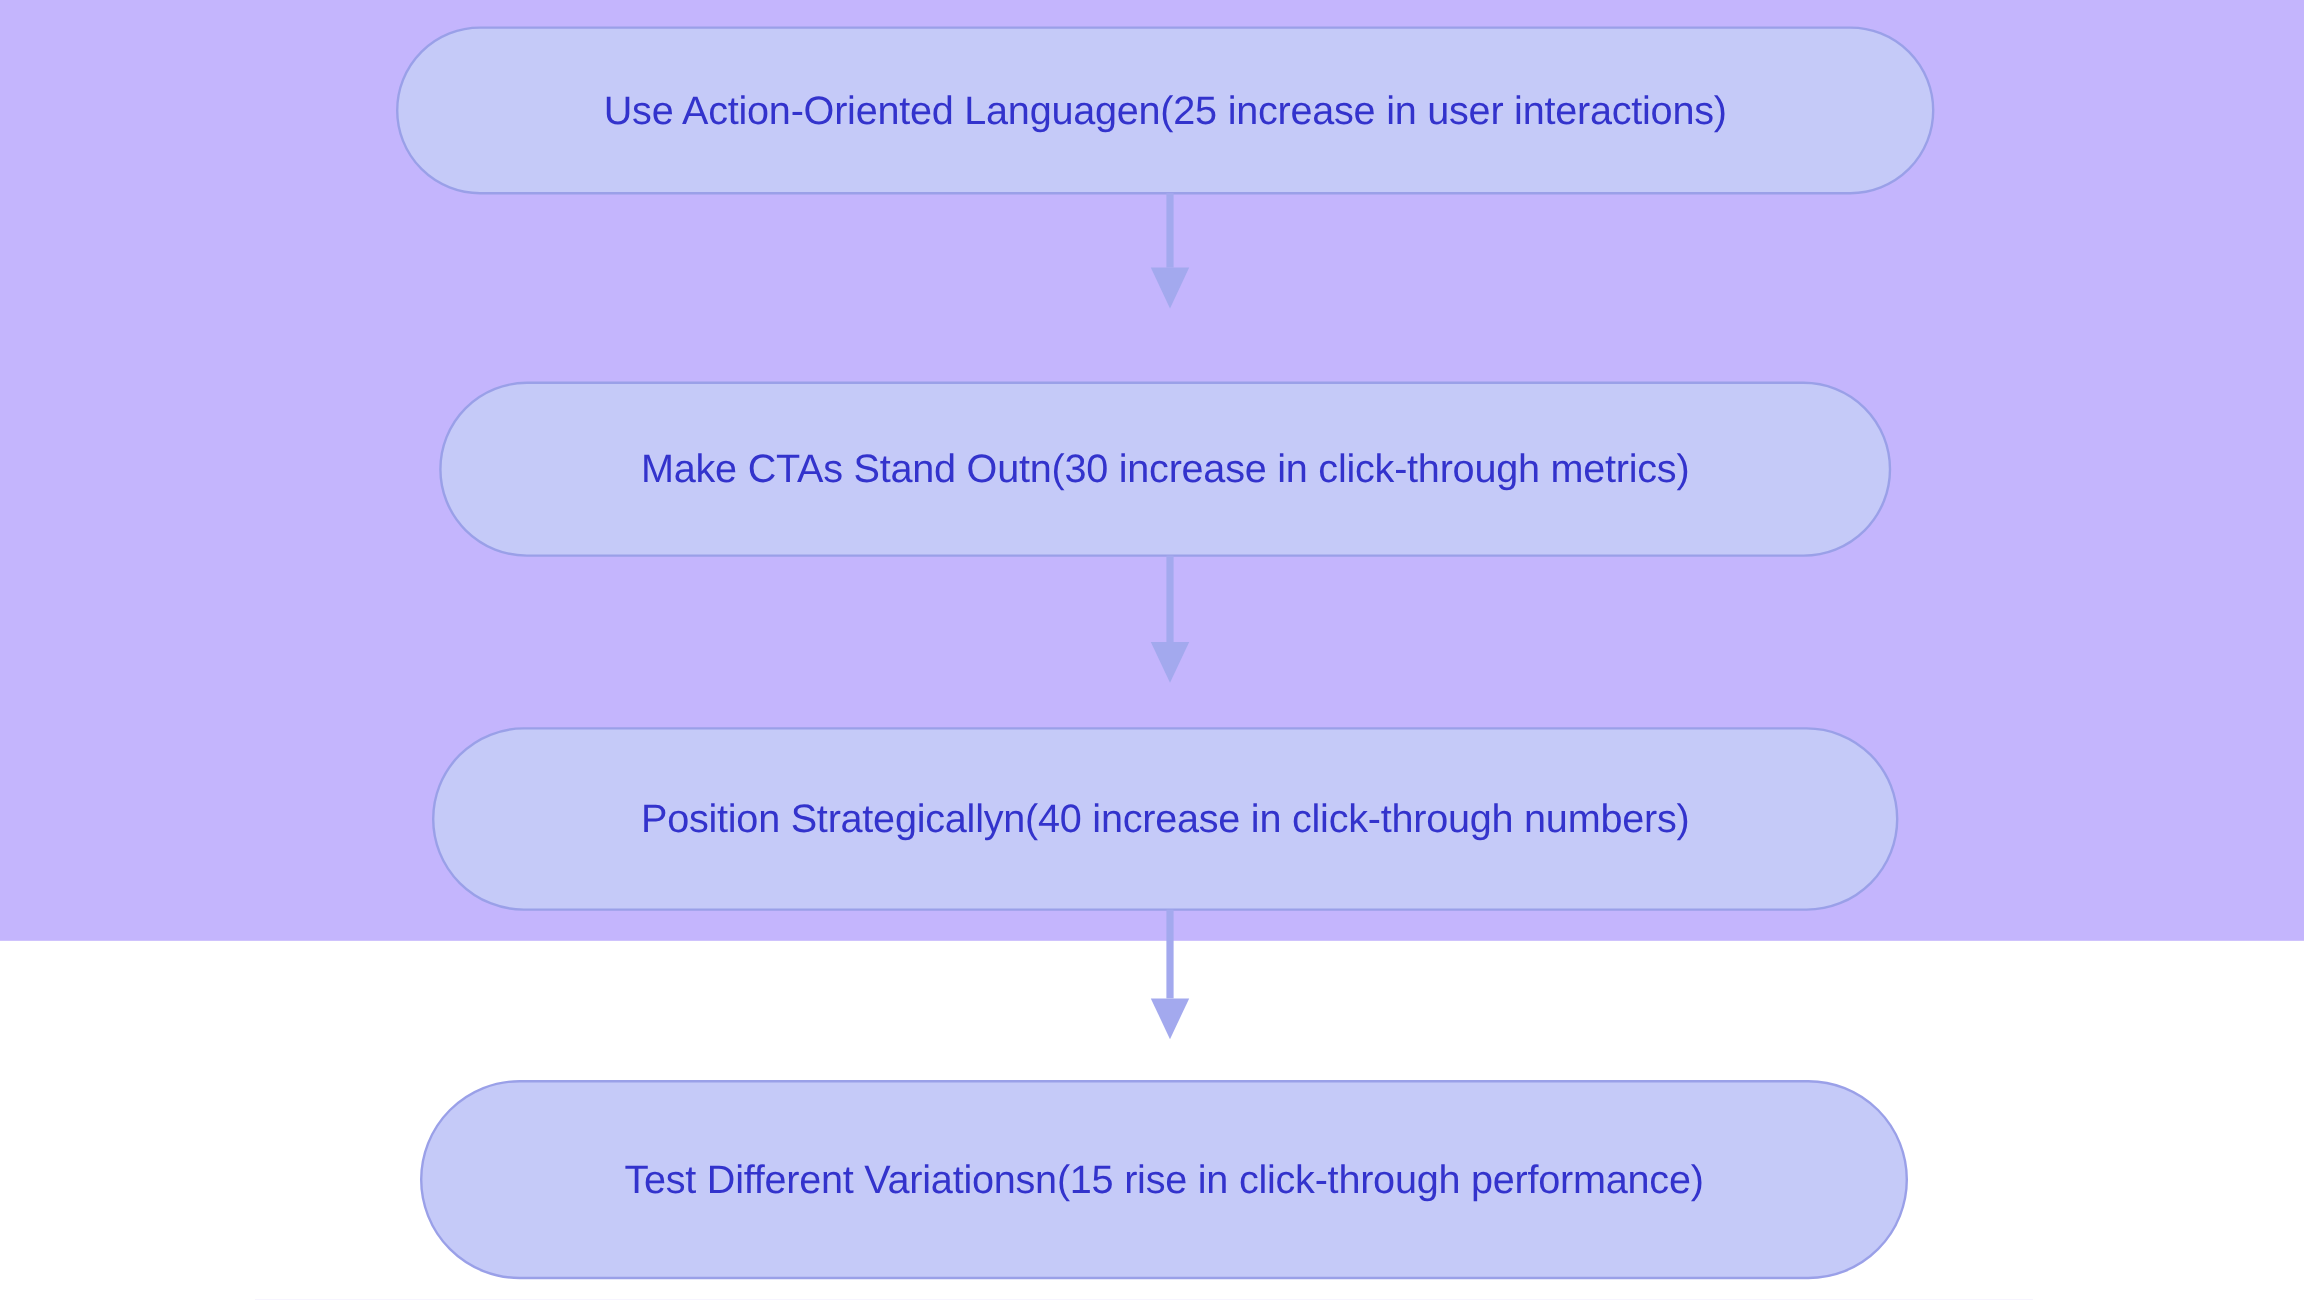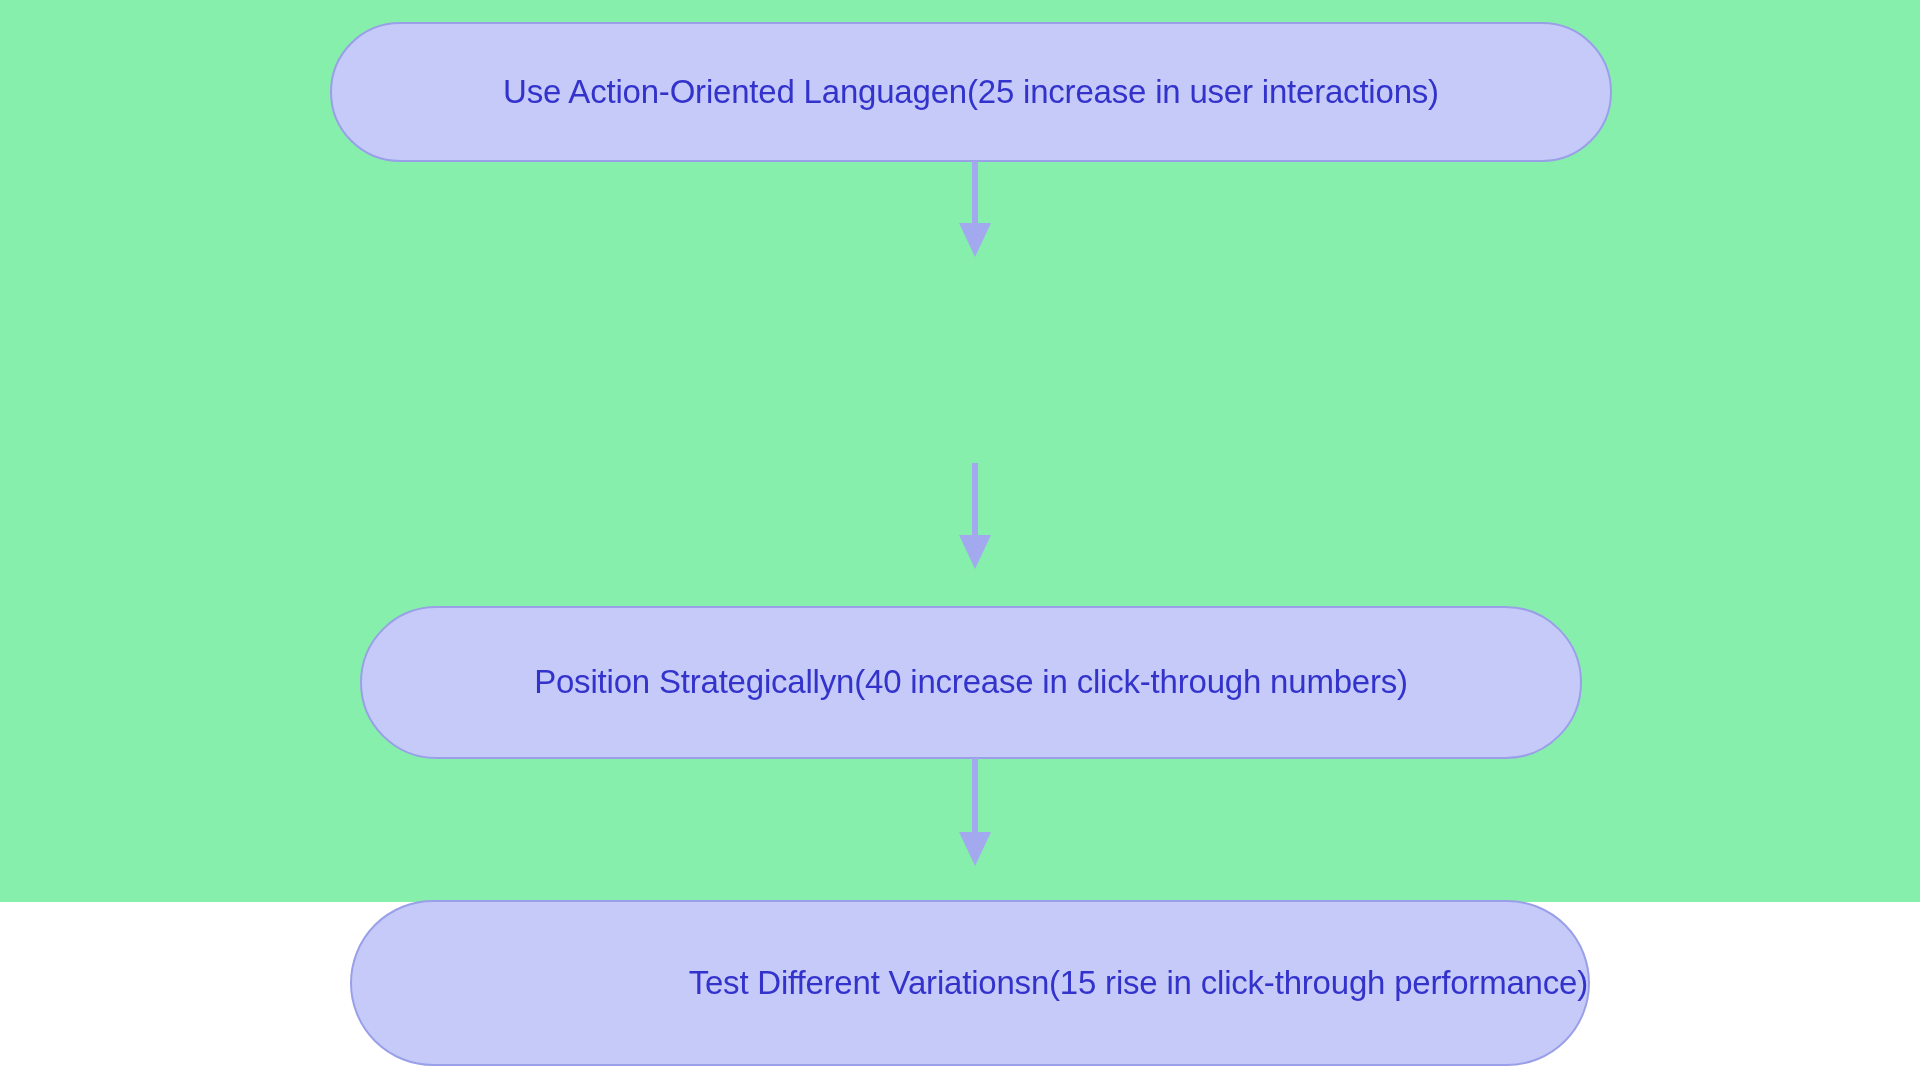--- a/index.html
+++ b/index.html
@@ -10,22 +10,22 @@
   body {
     width: 1920px;
     height: 1083px;
     overflow: hidden;
     font-family: "Liberation Sans", sans-serif;
   }
 
   #flow-canvas {
     position: relative;
     width: 1920px;
-    height: 902px;
-    background: #86efac;
+    height: 784px;
+    background: #c4b5fd;
   }
 
   .node {
     position: absolute;
     box-sizing: border-box;
     background: #c5caf8;
     border: 2px solid #9aa0e8;
     border-radius: 999px;
     display: flex;
     align-items: center;
@@ -40,21 +40,21 @@
     font-weight: 400;
     letter-spacing: -0.2px;
     white-space: nowrap;
     line-height: 1.1;
   }
 
   
   .node-1 { left: 330px; top: 22px;  width: 1282px; height: 140px; }
   .node-2 { left: 366px; top: 318px; width: 1210px; height: 146px; }
   .node-3 { left: 360px; top: 606px; width: 1222px; height: 153px; }
-  .node-4 { left: 350px; top: 900px; width: 1240px; height: 166px; justify-content: flex-end; }
+  .node-4 { left: 350px; top: 900px; width: 1240px; height: 166px; }
 
   
   .connector {
     position: absolute;
     left: 959px;
     width: 32px;
   }
   .connector .shaft {
     position: absolute;
     left: 13px;
@@ -91,20 +91,23 @@
 
   <div class="node node-1">
     <span class="node-label">Use Action-Oriented Languagen(25 increase in user interactions)</span>
   </div>
 
   <div class="connector connector-1">
     <div class="shaft"></div>
     <div class="head"></div>
   </div>
 
+  <div class="node node-2">
+    <span class="node-label">Make CTAs Stand Outn(30 increase in click-through metrics)</span>
+  </div>
 
   <div class="connector connector-2">
     <div class="shaft"></div>
     <div class="head"></div>
   </div>
 
   <div class="node node-3">
     <span class="node-label">Position Strategicallyn(40 increase in click-through numbers)</span>
   </div>
 

